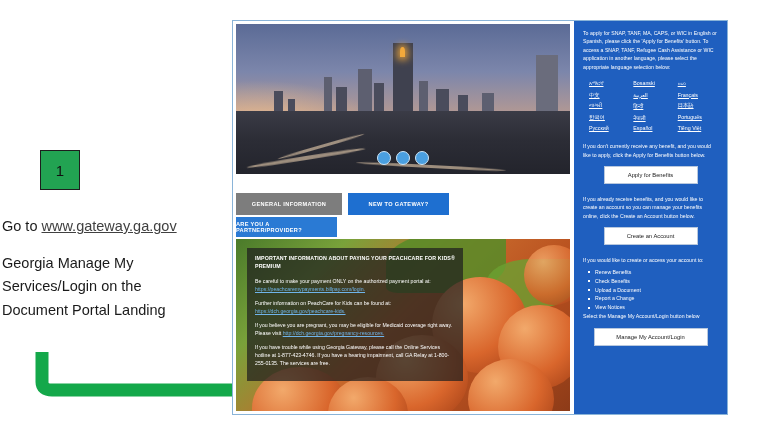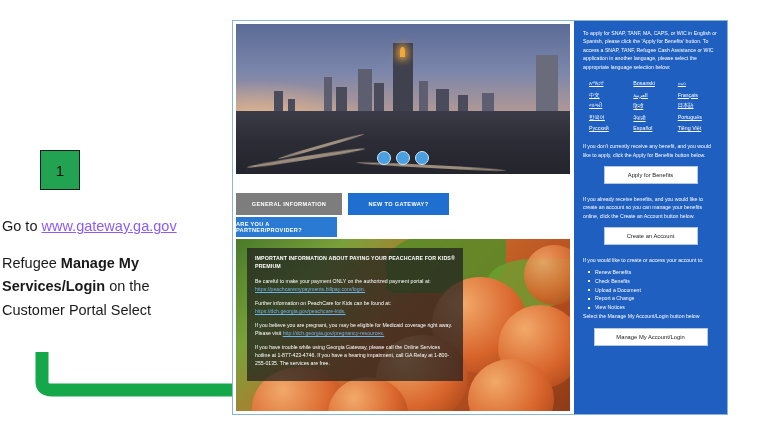--- a/index.html
+++ b/index.html
@@ -13,26 +13,26 @@
   #step-badge{
     position:absolute;left:40px;top:150px;width:40px;height:40px;
     background:#22A352;border:1.5px solid #1d1d1d;box-sizing:border-box;
     display:flex;align-items:center;justify-content:center;
   }
   #step-badge .num{font-size:15px;color:#111;font-weight:400;line-height:1;}
   #goto-line{
     position:absolute;left:2px;top:218px;width:230px;
     font-size:14.5px;color:#1a1a1a;white-space:nowrap;
   }
-  #goto-line .lnk{color:#8b5cf6;text-decoration:underline;}
+  #goto-line .lnk{color:#404040;text-decoration:underline;}
   #select-block{
     position:absolute;left:2px;top:252px;width:215px;
     font-size:14.5px;color:#1a1a1a;line-height:1.62;
   }
-  #select-block b{font-weight:bold;}
+  #select-block b{font-weight:normal;}
 
   
   #green-arrow{position:absolute;left:0;top:330px;width:620px;height:90px;pointer-events:none;}
 
   
   #portal-frame{
     position:absolute;left:232px;top:20px;width:496px;height:395px;
     background:#ffffff;border:1px solid #8ab4d8;box-sizing:border-box;
   }
 
@@ -105,23 +105,23 @@
 
   <div id="step-badge">
     <span class="num">1</span>
   </div>
 
   <div id="goto-line">
     <span>Go to </span><span class="lnk">www.gateway.ga.gov</span>
   </div>
 
   <div id="select-block">
-    <span>Refugee </span><b>Manage My</b><br>
+    <span>Georgia </span><b>Manage My</b><br>
     <b>Services/Login</b><span> on the</span><br>
-    <span>Customer Portal Select</span>
+    <span>Document Portal Landing</span>
   </div>
 </div>
 
 <svg id="green-arrow" viewBox="0 0 620 90">
   <path d="M42 22 L42 52 Q42 60 52 60 L572 60" fill="none" stroke="#14A84A" stroke-width="13" stroke-linecap="butt"></path>
   <path d="M566 44 L602 60 L566 76 Z" fill="#14A84A"></path>
 </svg>
 
 <div id="portal-frame">
 

